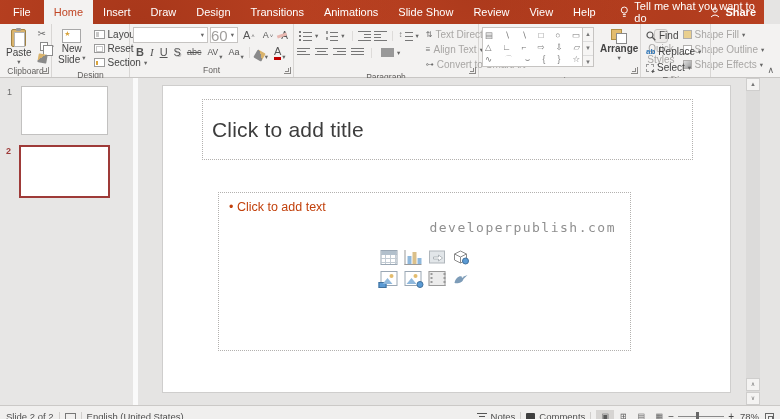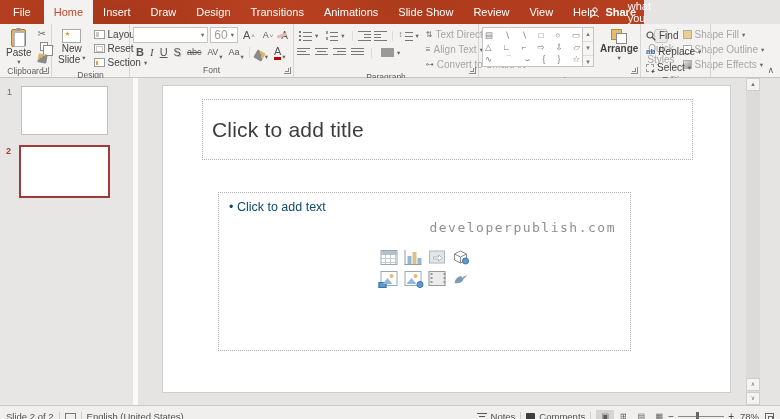--- a/index.html
+++ b/index.html
@@ -1,21 +1,21 @@
 <!DOCTYPE html>
 <html><head>
 <meta charset="utf-8">
 <style>
   * { margin:0; padding:0; box-sizing:border-box; }
   html,body { width:780px; height:419px; overflow:hidden; }
   body { font-family:"Liberation Sans", sans-serif; background:#e5e4e3; }
   #app { position:relative; width:780px; height:419px; background:#e5e4e3; }
 
   
-  .titlebar { position:absolute; left:0; top:0; width:644px; height:24px;
+  .titlebar { position:absolute; left:0; top:0; width:764px; height:24px;
     background:#c14524;
     background-image:radial-gradient(circle at 18% 140%, rgba(125,32,10,.38), transparent 42%),
                      radial-gradient(circle at 62% -40%, rgba(125,32,10,.30), transparent 38%),
                      radial-gradient(circle at 88% 120%, rgba(125,32,10,.25), transparent 30%);
     display:flex; align-items:stretch; }
   .tab { color:#fff; font-size:11px; line-height:24px; padding:0 10px; cursor:pointer; white-space:nowrap; }
   .tab.file { padding:0 13px; }
   .tab.active { background:#f3f2f1; color:#c14524; }
   .tellme { display:flex; align-items:center; gap:6px; margin-left:14px; color:#fff; font-size:11px; cursor:pointer; }
   .share { position:absolute; right:8px; top:0; height:24px; display:flex; align-items:center; gap:5px; color:#fff; font-size:11px; cursor:pointer;font-weight:bold; }
@@ -49,21 +49,21 @@
   
   .ic-newslide { position:relative; width:19px; height:14px; background:#fff; border:1px solid #a8a8a8; }
   .ic-newslide::before { content:"★"; position:absolute; left:1px; top:-1px; font-size:7px; color:#d9a43b; }
   .mini { width:11px; height:9px; background:#fff; border:1px solid #9a9a9a; position:relative; flex:none; }
   .mini.layout::before { content:""; position:absolute; left:1px; top:1px; width:3px; height:5px; background:#c8c8c8; }
   .mini.reset::before { content:""; position:absolute; left:1px; top:1px; width:5px; height:4px; border:1px solid #c8c8c8; }
   .mini.section::before { content:""; position:absolute; left:1px; top:2px; width:2px; height:4px; background:#d9a43b; }
 
   
   .combo { background:#fff; border:1px solid #c6c4c2; height:16px; display:flex; align-items:center; justify-content:flex-end; padding:0 3px; gap:3px; cursor:pointer; }
-  .combo .val { font-size:12px; color:#a09e9c; flex:1; text-align:center; }
+  .combo .val { font-size:15px; color:#a09e9c; flex:1; text-align:center; }
   .fbtn { font-size:11px; color:#555; padding:0 3px; height:15px; line-height:15px; cursor:pointer; display:flex; align-items:flex-end; gap:1px; }
   .fbtn .sup { font-size:6px; color:#666; line-height:14px; }
   .b { font-weight:bold; } .i { font-style:italic; font-family:"Liberation Serif", serif; } .u { text-decoration:underline; }
   .sh { text-shadow:1px 1px 0 #bbb; } .st { text-decoration:line-through; font-size:9px; }
   .ared { border-bottom:3px solid #c00000; line-height:11px; height:14px; }
   .ic-clear { position:relative; font-size:10px; color:#555; }
   .ic-clear::after { content:""; position:absolute; left:-1px; top:6px; width:10px; height:3px; background:#e8b7b0; transform:rotate(-20deg); }
 
   
   .pli { width:13px; height:10px; flex:none; cursor:pointer; background-repeat:no-repeat; }
@@ -111,21 +111,21 @@
   .thumb.sel { border:2px solid #9e3a38; outline:1px solid #fff; outline-offset:-3px; }
   .num-sel { color:#9e3a38; font-weight:bold; }
   .panel-div { position:absolute; left:133px; top:78px; width:5px; height:327px; background:#fafafa; }
 
   .canvas { position:absolute; left:138px; top:78px; width:625px; height:327px; background:#e5e4e3; }
   .slide { position:absolute; left:24px; top:7px; width:569px; height:308px; background:#fff; border:1px solid #cfcecd; }
   .ph { position:absolute; border:1px dotted #b3b1af; cursor:pointer; }
   .ph-title { left:39px; top:13px; width:491px; height:61px; display:flex; align-items:center; }
   .ph-title .t { font-size:21px; font-weight:300; color:#3d3d3d; padding-left:9px; letter-spacing:.2px; }
   .ph-body { left:55px; top:106px; width:413px; height:159px; }
-  .ph-body .line { position:absolute; left:10px; top:7px; font-size:12.5px; color:#0c4a6e; }
+  .ph-body .line { position:absolute; left:10px; top:7px; font-size:12.5px; color:#c2410c; }
   .watermark { position:absolute; right:14px; top:27px; font-family:"DejaVu Sans Mono", monospace; font-size:13px; color:#8f8f8f; letter-spacing:1.5px; }
 
   .igrid { position:absolute; left:50%; top:57px; transform:translateX(-50%); display:grid; grid-template-columns:repeat(4,17px); grid-auto-rows:15px; gap:6px 7px; }
   .ci { position:relative; width:17px; height:15px; cursor:pointer; }
   .ci-table { border:1px solid #9aa7b4; background:
       linear-gradient(#b2c0cc,#b2c0cc) 0 0/100% 4px no-repeat,
       repeating-linear-gradient(90deg, transparent 0 4px, #c3ccd4 4px 5px),
       repeating-linear-gradient(transparent 0 3px, #c3ccd4 3px 4px) #fff; }
   .ci-chart { border-left:1px solid #9a9a9a; border-bottom:1px solid #9a9a9a;
       background-image:linear-gradient(#8fb8dc,#8fb8dc),linear-gradient(#dbc08a,#dbc08a),linear-gradient(#8fb8dc,#8fb8dc);

